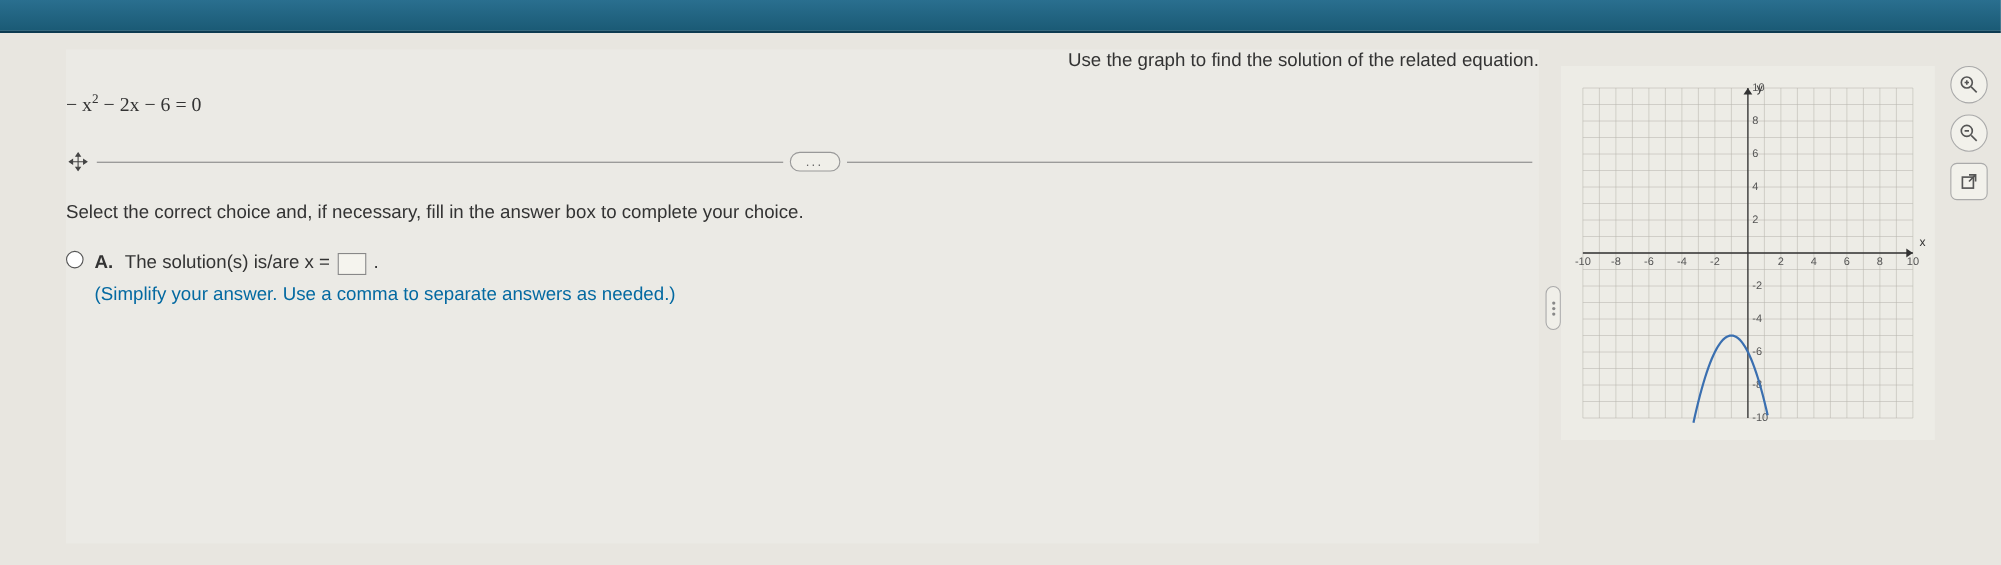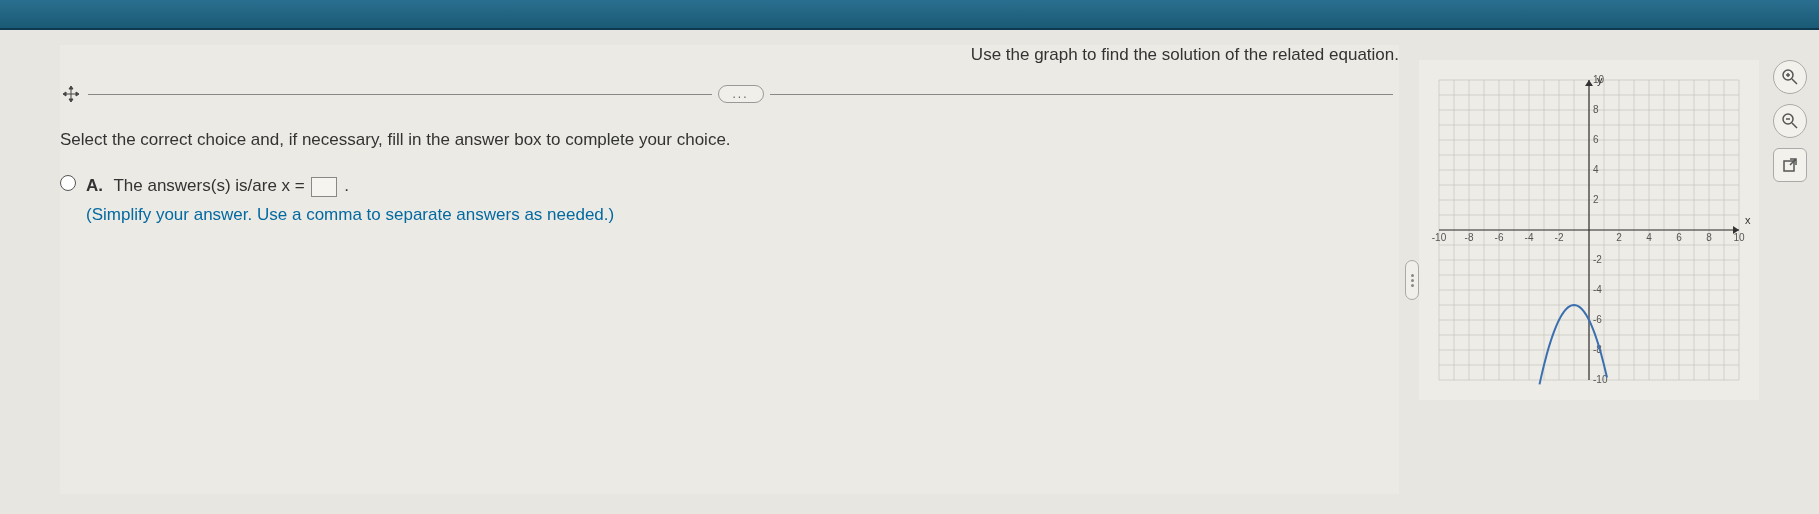--- a/index.html
+++ b/index.html
@@ -141,39 +141,42 @@
 .axis-label { font-size: 11px; fill: #333; }
 .curve { stroke: #3a6fb0; stroke-width: 2; fill: none; }
 </style>
 </head>
 <body>
 
 <div class="top-bar"></div>
 
 <div class="content">
   <div class="question-text">Use the graph to find the solution of the related equation.</div>
+  <div class="equation">
+    <span>− x</span><sup>2</sup><span> − 2x − 6 = 0</span>
+  </div>
 
   <div class="divider-row">
     <div class="move-icon">
       <svg width="18" height="18" viewBox="0 0 18 18">
           <path d="M9 1 L11 4 L7 4 Z M9 17 L11 14 L7 14 Z M1 9 L4 7 L4 11 Z M17 9 L14 7 L14 11 Z M9 4 V14 M4 9 H14" stroke="#444" stroke-width="1" fill="#444"></path>
         </svg>
     </div>
     <div class="divider-line"></div>
     <div class="more-pill">...</div>
     <div class="divider-line"></div>
   </div>
 
   <div class="instruction">Select the correct choice and, if necessary, fill in the answer box to complete your choice.</div>
 
   <div class="choice">
     <div class="radio"></div>
     <div class="choice-body">
       <span class="choice-label">A.</span>
-      <span>The answers(s) is/are x = </span>
+      <span>The solution(s) is/are x = </span>
       <span class="answer-box"></span>
       <span>.</span><br>
       <span class="hint">(Simplify your answer. Use a comma to separate answers as needed.)</span>
     </div>
   </div>
 
 </div>
 
 <div class="right-handle">
   <span></span>

